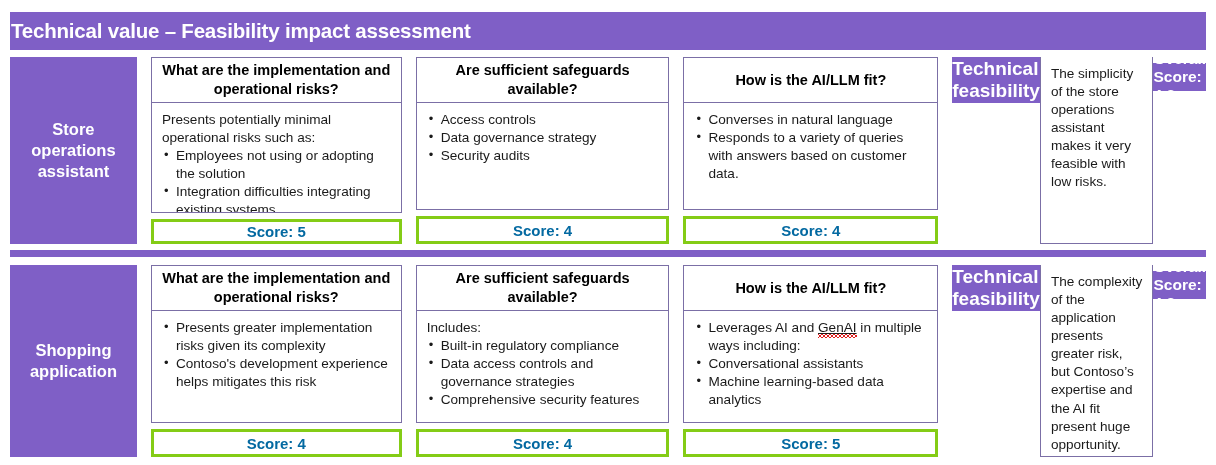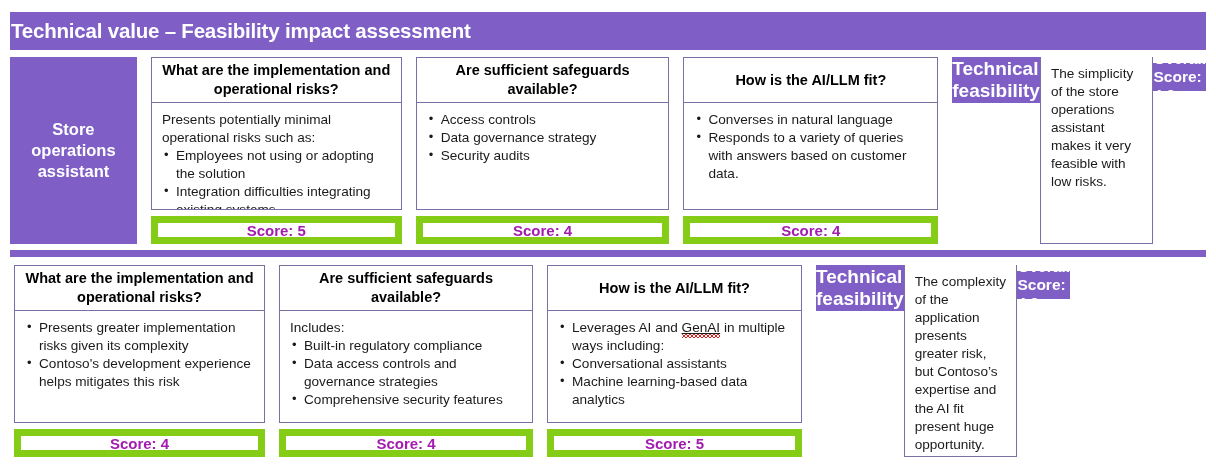--- a/index.html
+++ b/index.html
@@ -133,28 +133,28 @@
     content: "\2022";
     position: absolute;
     left: 2px;
     top: -1px;
     font-size: 13px;
     line-height: 1.33;
     color: #1a1a1a;
   }
 
   .score-box {
-    border: 7px solid #84cc16;
+    border: 3px solid #84cc16;
     box-sizing: border-box;
     height: 28px;
     margin-top: 6px;
     display: flex;
     align-items: center;
     justify-content: center;
-    color: #a21caf;
+    color: #0369a1;
     font-size: 15px;
     font-weight: bold;
   }
 
   
   .summary {
     width: 254px;
     margin-left: 14px;
     margin-right: 10px;
     display: flex;
@@ -259,20 +259,21 @@
     <div class="summary">
       <div class="summary-head">Technical feasibility</div>
       <div class="summary-body">The simplicity of the store operations assistant makes it very feasible with low risks.</div>
       <div class="summary-score">Overall Score: 4.3</div>
     </div>
   </div>
 
   <div class="row-divider"></div>
 
   <div class="row" id="row-1">
+    <div class="scenario">Shopping application</div>
 
     <div class="card c1">
       <div class="card-head">What are the implementation and operational risks?</div>
       <div class="card-body">
         <ul>
           <li>Presents greater implementation risks given its complexity</li>
           <li>Contoso's development experience helps mitigates this risk</li>
         </ul>
       </div>
       <div class="score-box">Score: 4</div>

